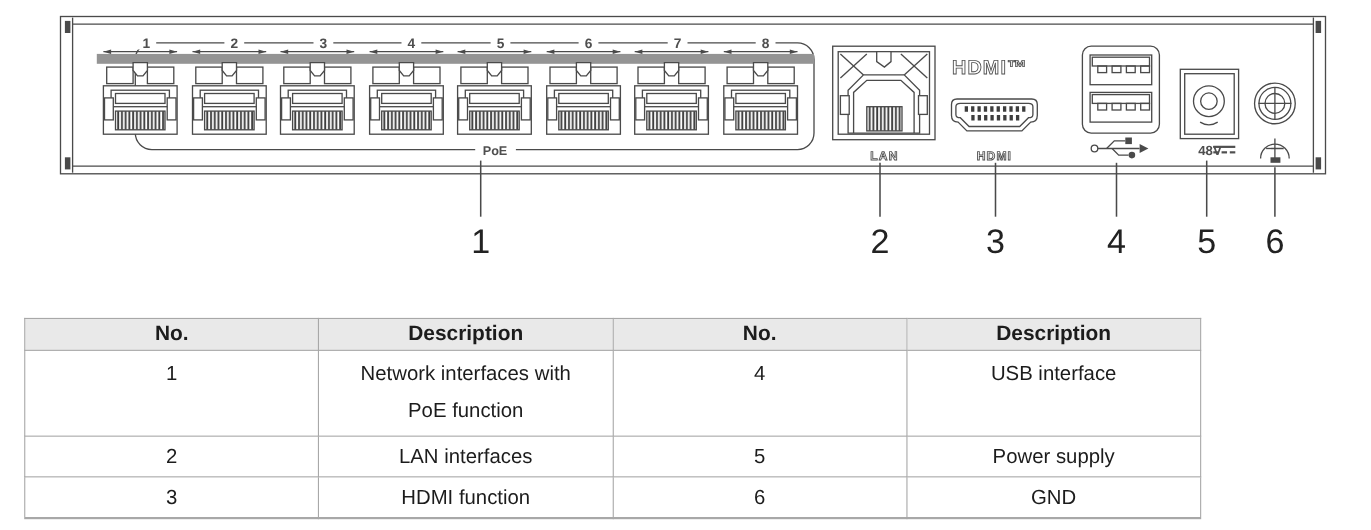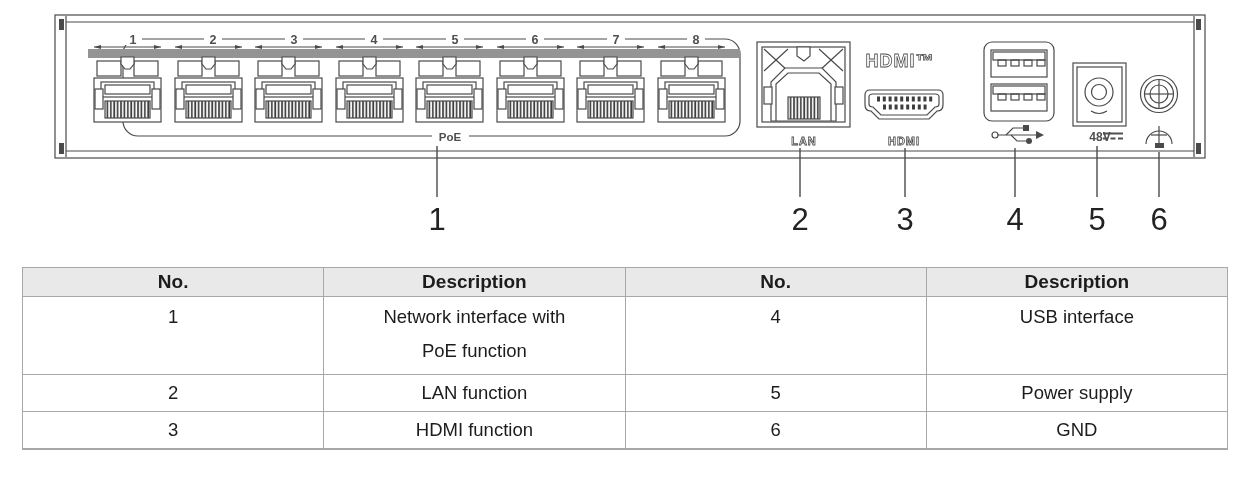--- a/index.html
+++ b/index.html
@@ -8,21 +8,21 @@
   svg text{font-family:"Liberation Sans",sans-serif;}
   .ln{stroke:#4a4a4a;stroke-width:1.2;fill:none;}
   .lnf{stroke:#4a4a4a;stroke-width:1.2;fill:#ffffff;}
   .dk{fill:#4a4a4a;stroke:none;}
   .portnum{font-size:12.5px;font-weight:bold;fill:#4f4f4f;text-anchor:middle;}
   .outline-label{font-weight:bold;fill:#ffffff;stroke:#4f4f4f;stroke-width:0.8;letter-spacing:1px;text-anchor:middle;}
   .solid-label{font-weight:bold;fill:#4f4f4f;text-anchor:middle;}
   .callout{font-size:31px;fill:#222222;text-anchor:middle;}
   .leader{stroke:#4a4a4a;stroke-width:1.4;}
 
-  table.legend{position:absolute;left:22px;top:267px;width:1206px;border-collapse:collapse;table-layout:fixed;
+  table.legend{position:absolute;left:22px;top:289px;width:1070px;border-collapse:collapse;table-layout:fixed;
     border:1px solid #a8a8a8;border-bottom:2px solid #a8a8a8;}
   table.legend th,table.legend td{border:1px solid #a8a8a8;text-align:center;color:#1c1c1c;overflow:hidden;}
   table.legend th{background:#e9e9e9;font-size:19px;font-weight:bold;height:28px;padding:0;}
   table.legend td{font-size:18.5px;white-space:pre-line;}
   tr.r1{height:78px;}
   tr.r1 td{vertical-align:top;padding-top:3px;line-height:34px;}
   tr.r2,tr.r3{height:37px;}
   tr.r2 td,tr.r3 td{vertical-align:middle;}
 </style>
 </head>
@@ -214,28 +214,28 @@
     <tr>
       <th>No.</th>
       <th>Description</th>
       <th>No.</th>
       <th>Description</th>
     </tr>
   </thead>
   <tbody>
     <tr class="r1">
       <td>1</td>
-      <td>Network interface with
+      <td>Network interfaces with
 PoE function</td>
       <td>4</td>
       <td>USB interface</td>
     </tr>
     <tr class="r2">
       <td>2</td>
-      <td>LAN function</td>
+      <td>LAN interfaces</td>
       <td>5</td>
       <td>Power supply</td>
     </tr>
     <tr class="r3">
       <td>3</td>
       <td>HDMI function</td>
       <td>6</td>
       <td>GND</td>
     </tr>
   </tbody>

